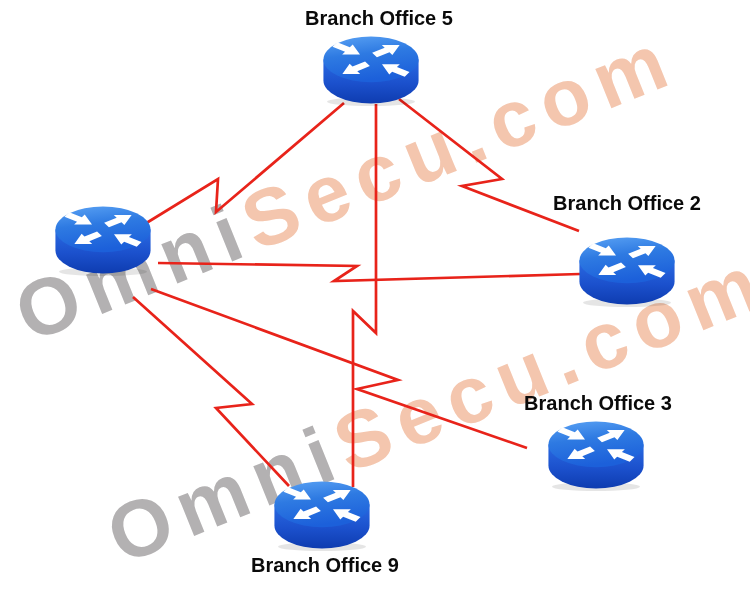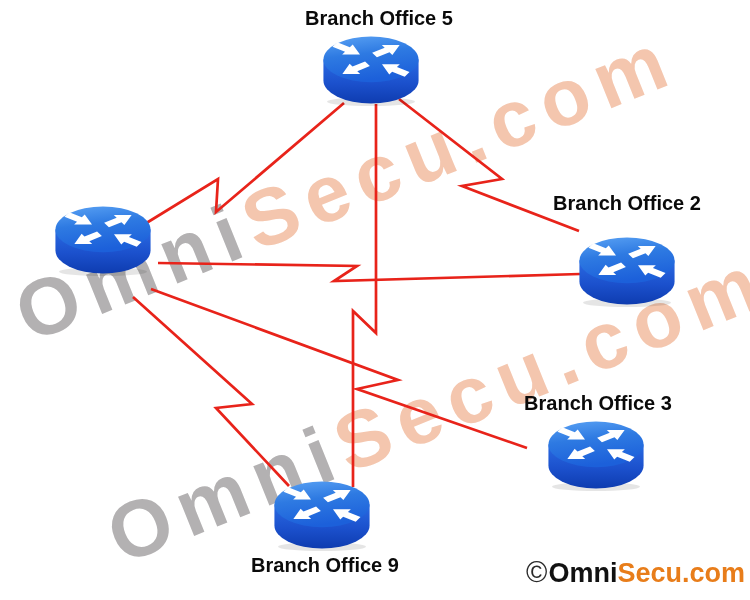--- a/index.html
+++ b/index.html
@@ -170,15 +170,14 @@
       <g fill="#ffffff">
         <polygon points="0,-5 17,-5 17,-11 34,0 17,11 17,5 0,5" transform="translate(19,13) scale(1,0.62) rotate(33)"></polygon>
         <polygon points="0,-5 17,-5 17,-11 34,0 17,11 17,5 0,5" transform="translate(64,25) scale(1,0.62) rotate(-33)"></polygon>
         <polygon points="0,-5 17,-5 17,-11 34,0 17,11 17,5 0,5" transform="translate(56,35) scale(1,0.62) rotate(147)"></polygon>
         <polygon points="0,-5 17,-5 17,-11 34,0 17,11 17,5 0,5" transform="translate(101,47) scale(1,0.62) rotate(-147)"></polygon>
       </g>
     </svg>
   </div>
     </div>
 
-  <div id="logo"><span class="copyright" style="color: rgb(42, 42, 42);">©</span><span class="logo-black" style="color: rgb(17, 17, 17);">Omni</span><span class="logo-orange" style="color: rgb(232, 125, 26);">Secu.com</span></div>
 
 </div>
 
 </body></html>

